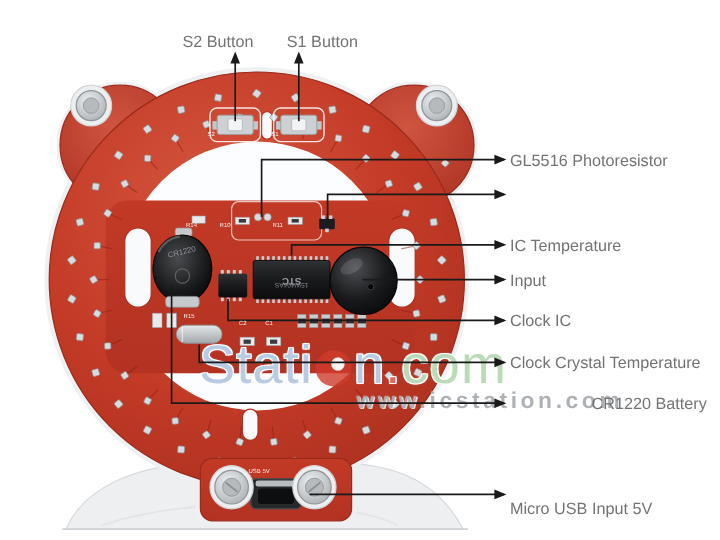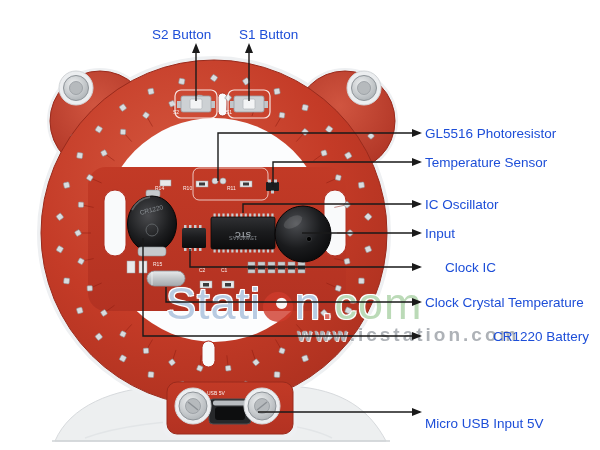--- a/index.html
+++ b/index.html
@@ -1,19 +1,19 @@
 <!DOCTYPE html>
 <html><head>
 <meta charset="utf-8">
 <style>
   html,body{margin:0;padding:0;background:#fff;}
   #stage{position:relative;width:600px;height:450px;background:#ffffff;overflow:hidden;
          font-family:"Liberation Sans", sans-serif;}
   #stage svg{position:absolute;left:0;top:0;}
-  .label{position:absolute;font-size:13.5px;color:#1d4ed8;white-space:nowrap;line-height:15px;}
+  .label{position:absolute;font-size:13.5px;color:#737373;white-space:nowrap;line-height:15px;}
   .pad{fill:#d9dcdf;stroke:#8e9499;stroke-width:.6;}
   .trace{stroke:rgba(140,28,16,.5);stroke-width:1;}
   .silk{position:absolute;font-size:5px;color:rgba(255,255,255,.92);white-space:nowrap;line-height:5px;}
   .anno{stroke:#1a1a1a;stroke-width:1.4;fill:none;}
   .anno-head{fill:#1a1a1a;stroke:none;}
   .wm-main{position:absolute;left:166px;top:281px;font-size:45px;font-weight:normal;letter-spacing:1px;
            white-space:nowrap;line-height:45px;
            text-shadow:0 0 2px #fff,1px 1px 0 #fff,-1px -1px 0 #fff,1px -1px 0 #fff,-1px 1px 0 #fff;}
   .wm-blue{color:rgba(150,178,212,.68);}
   .wm-red{color:rgba(207,58,43,.75);}
@@ -401,24 +401,23 @@
     <polyline class="anno" points="143,238 143,336 420,336"></polyline>
     <polygon class="anno-head" points="422,336 412,332 412,340"></polygon>
     <polyline class="anno" points="258,412 420,412"></polyline>
     <polygon class="anno-head" points="422,412 412,408 412,416"></polygon>
   </g>
 </svg>
 
 <div class="label" style="left:152px;top:27px;">S2 Button</div>
 <div class="label" style="left:239px;top:27px;">S1 Button</div>
 <div class="label" style="left:425px;top:126px;">GL5516 Photoresistor</div>
-<div class="label" style="left:425px;top:155px;">Temperature Sensor</div>
-<div class="label" style="left:425px;top:197px;">IC Oscillator</div>
+<div class="label" style="left:425px;top:197px;">IC Temperature</div>
 <div class="label" style="left:425px;top:226px;">Input</div>
-<div class="label" style="left:425px;top:260px;margin-left:20px;">Clock IC</div>
+<div class="label" style="left:425px;top:260px;">Clock IC</div>
 <div class="label" style="left:425px;top:295px;">Clock Crystal Temperature</div>
 <div class="label" style="left:445px;top:329px;margin-left:48px;">CR1220 Battery</div>
 <div class="label" style="left:425px;top:416px;">Micro USB Input 5V</div>
 
 <span class="silk" style="left:155px;top:186px;">R14</span>
 <span class="silk" style="left:183px;top:186px;">R10</span>
 <span class="silk" style="left:227px;top:186px;">R11</span>
 <span class="silk" style="left:153px;top:262px;">R15</span>
 <span class="silk" style="left:199px;top:268px;">C2</span>
 <span class="silk" style="left:221px;top:268px;">C1</span>

